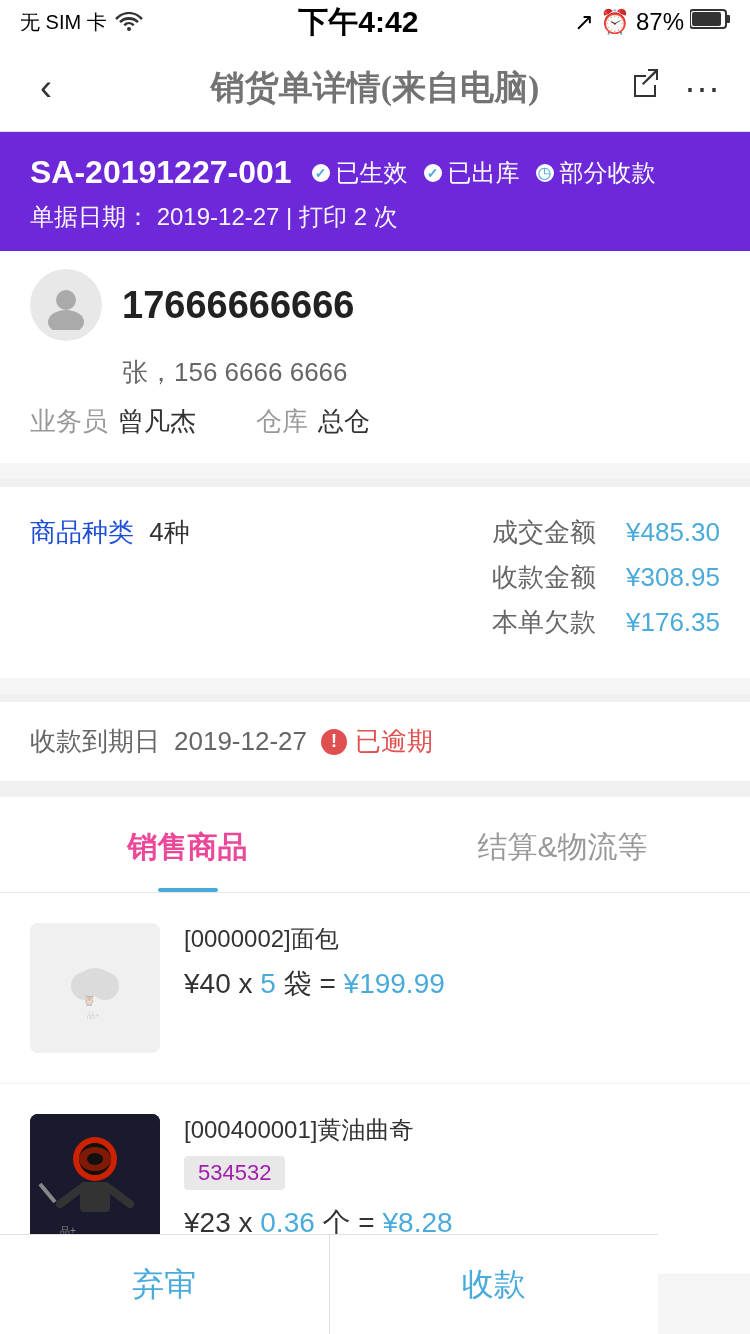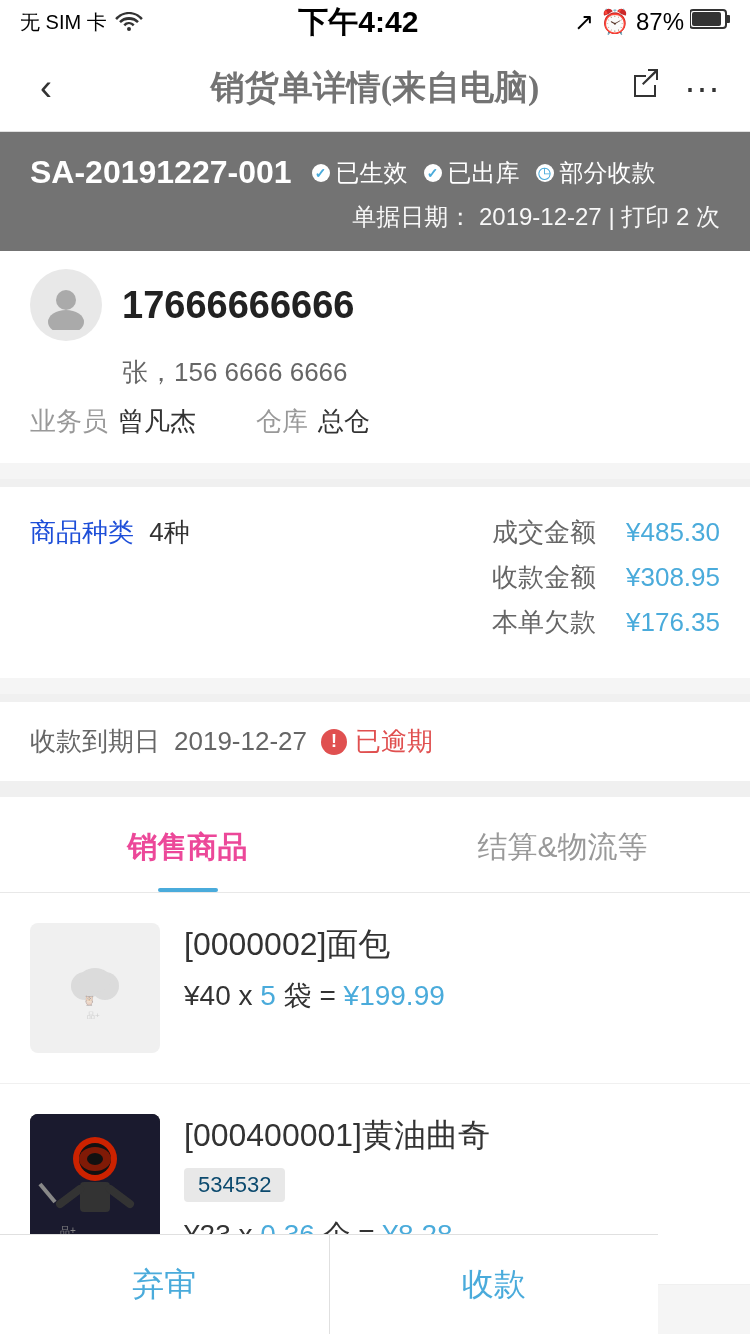--- a/index.html
+++ b/index.html
@@ -59,23 +59,22 @@
       gap: 20px;
     }
     .nav-icon {
       font-size: 36px;
       color: #333;
       cursor: pointer;
     }
 
     
     .header-band {
-      background: #737373;
+      background: #6d28d9;
       padding: 22px 30px 18px;
-      text-align: right;
     }
     .header-band-top {
       display: flex;
       align-items: center;
       gap: 20px;
       margin-bottom: 10px;
     }
     .order-number {
       font-size: 32px;
       font-weight: 700;
@@ -282,29 +281,29 @@
       border-radius: 8px;
       flex-shrink: 0;
       overflow: hidden;
       background: #222;
       display: flex;
       align-items: center;
       justify-content: center;
     }
     .product-info { flex: 1; }
     .product-name {
-      font-size: 32px;
+      font-size: 24px;
       color: #333;
       font-weight: 500;
       margin-bottom: 10px;
     }
     .product-sku {
       display: inline-block;
       background: #e8e8e8;
-      color: #0c4a6e;
+      color: #a21caf;
       font-size: 22px;
       padding: 4px 14px;
       border-radius: 4px;
       margin-bottom: 14px;
     }
     .product-price {
       font-size: 28px;
       color: #333;
     }
     .product-price-highlight { color: #4aabdb; }

